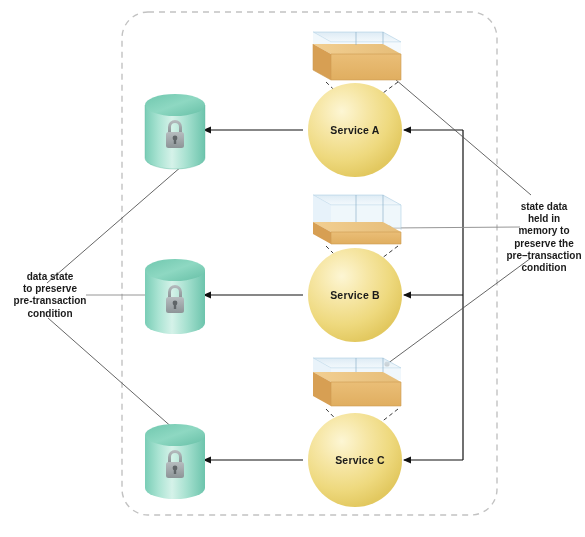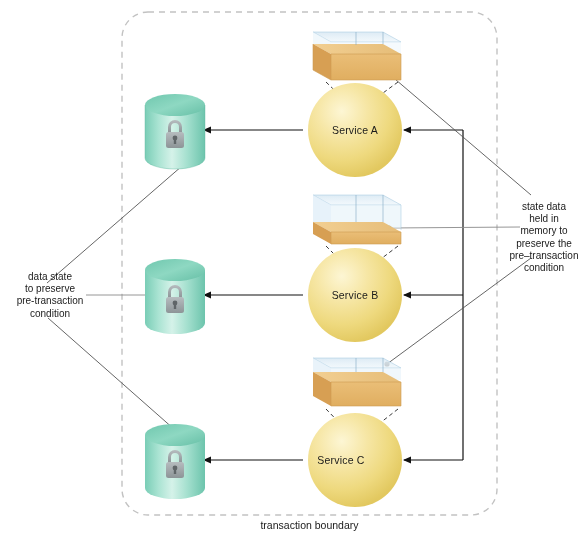--- a/index.html
+++ b/index.html
@@ -24,20 +24,21 @@
     top: 0;
     width: 585px;
     height: 537px;
   }
   .lbl {
     position: absolute;
     font-family: "Liberation Sans", sans-serif;
     color: #1a1a1a;
     white-space: pre;
     line-height: 1.18;
+    font-weight: bold;
   }
   .service-label {
     font-size: 10.5px;
     text-align: center;
     letter-spacing: 0.2px;
   }
   .annot {
     font-size: 10px;
     text-align: center;
     line-height: 1.22;
@@ -213,29 +214,28 @@
     </g>
     <g>
       <circle cx="355" cy="460" r="47" fill="url(#sphereGrad)"></circle>
     </g>
   </svg>
 
   <div class="lbl service-label" style="left:310px; top:124px; width:90px;">Service A</div>
 
   <div class="lbl service-label" style="left:310px; top:289px; width:90px;text-align:center;">Service B</div>
 
-  <div class="lbl service-label" style="left:296px; top:454px; width:90px;">Service C</div>
+  <div class="lbl service-label" style="left:315px; top:454px; width:90px;">Service C</div>
 
   <div class="lbl annot" style="left:6px; top:271px; width:88px;">data state
 to preserve
 pre-transaction
 condition</div>
 
   <div class="lbl annot" style="left:505px; top:201px; width:78px;">state data
 held in
 memory to
 preserve the
 pre–transaction
 condition</div>
 
-  <div class="lbl caption" style="left:222px; top:519px; width:175px;">transaction boundary</div>
 
 </div>
 
 </body></html>

